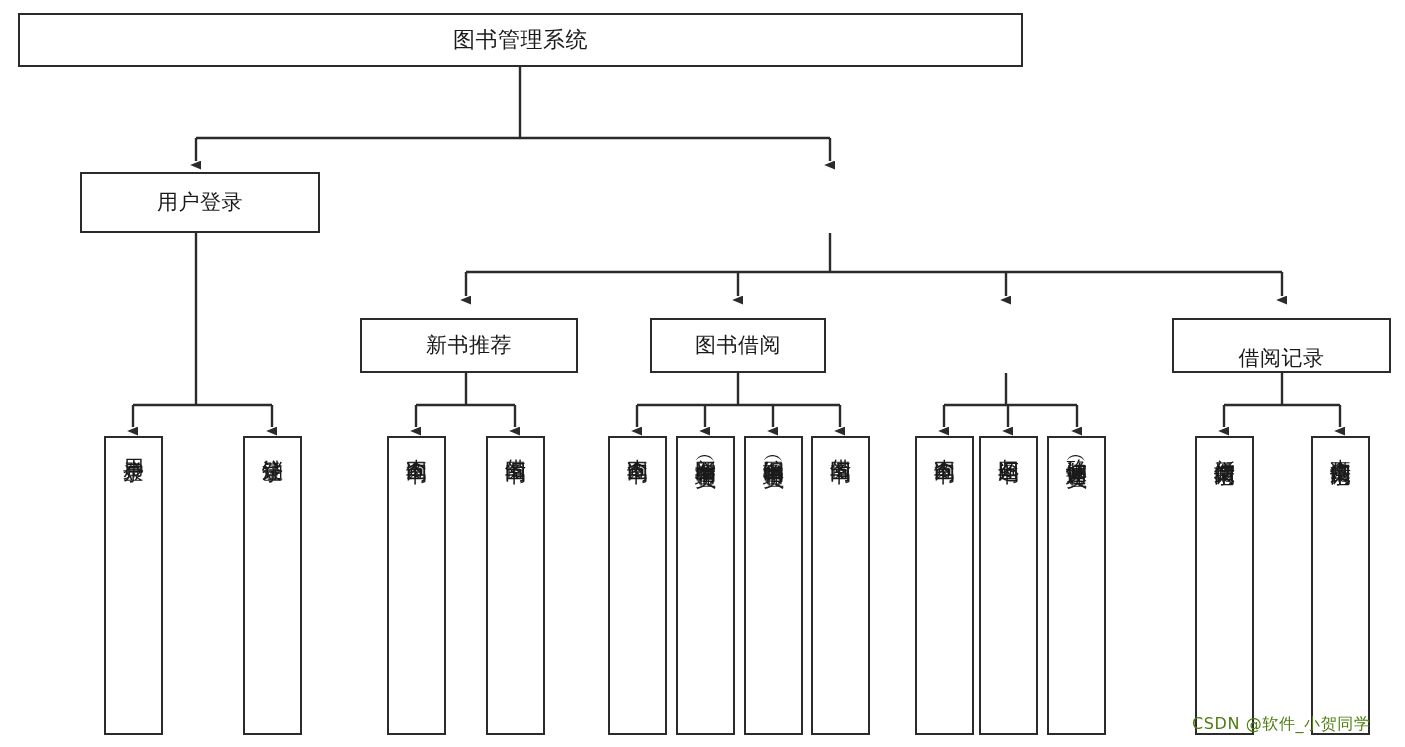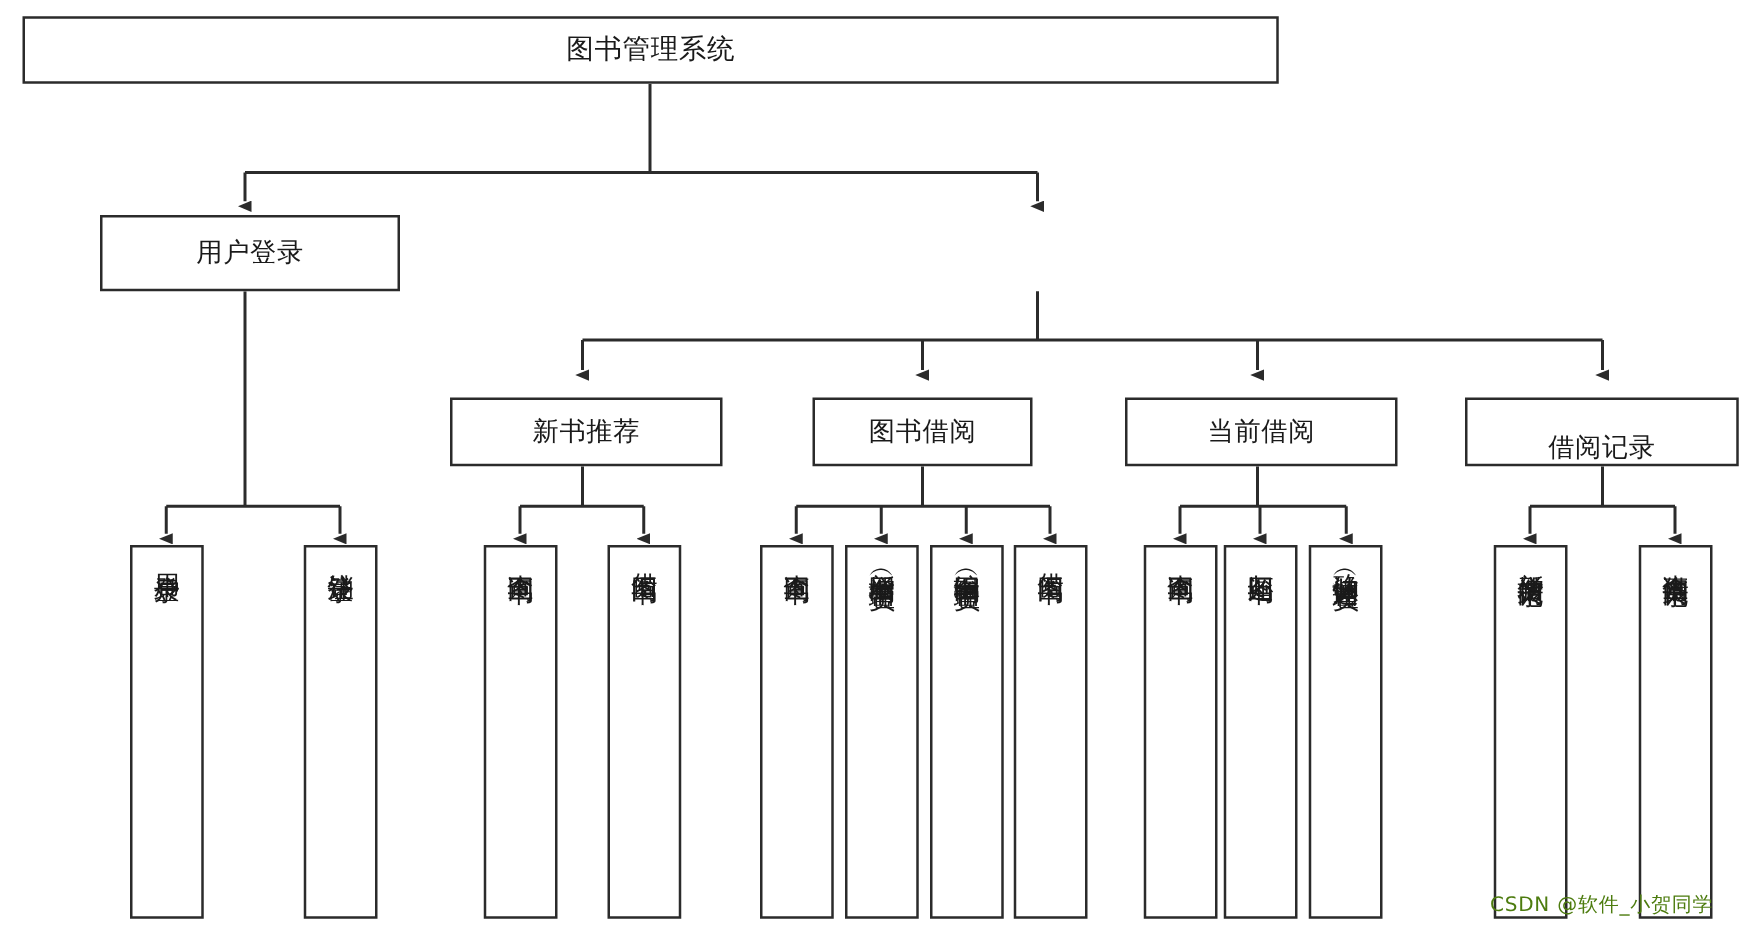--- a/index.html
+++ b/index.html
@@ -142,23 +142,20 @@
 
 
   <div class="node horiz" style="left:360px; top:318px; width:218px; height:55px;">
     <span class="node-label">新书推荐</span>
   </div>
 
   <div class="node horiz" style="left:650px; top:318px; width:176px; height:55px;">
     <span class="node-label">图书借阅</span>
   </div>
 
-  <div class="node horiz" style="left:900px; top:318px; width:218px; height:55px;">
-    <span class="node-label">当前借阅</span>
-  </div>
 
   <div class="node horiz" style="left:1172px; top:318px; width:219px; height:55px;align-items:flex-end;">
     <span class="node-label">借阅记录</span>
   </div>
 
   <div class="node vert" style="left:104px; top:436px; width:59px; height:299px;">
     <span class="node-label">用户登录</span>
   </div>
 
   <div class="node vert" style="left:243px; top:436px; width:59px; height:299px;">

